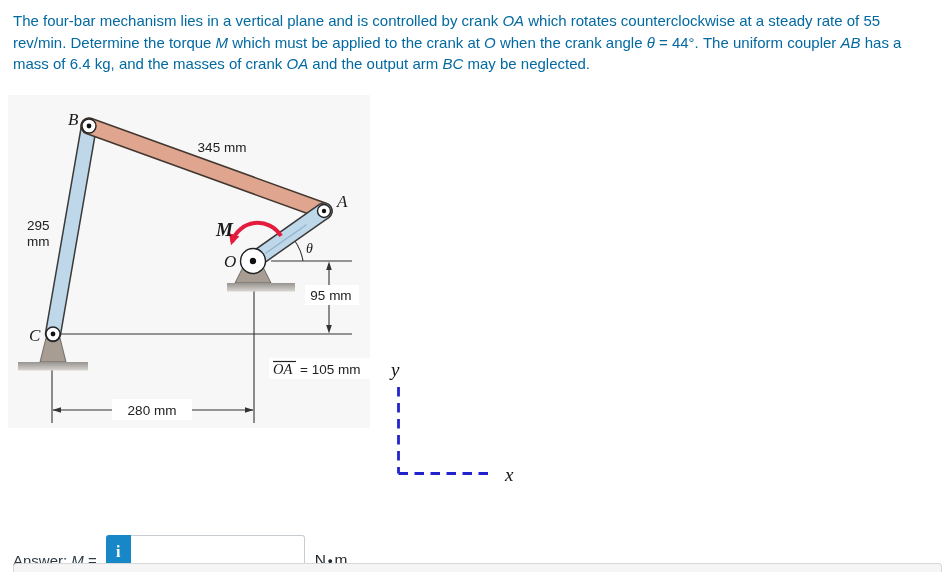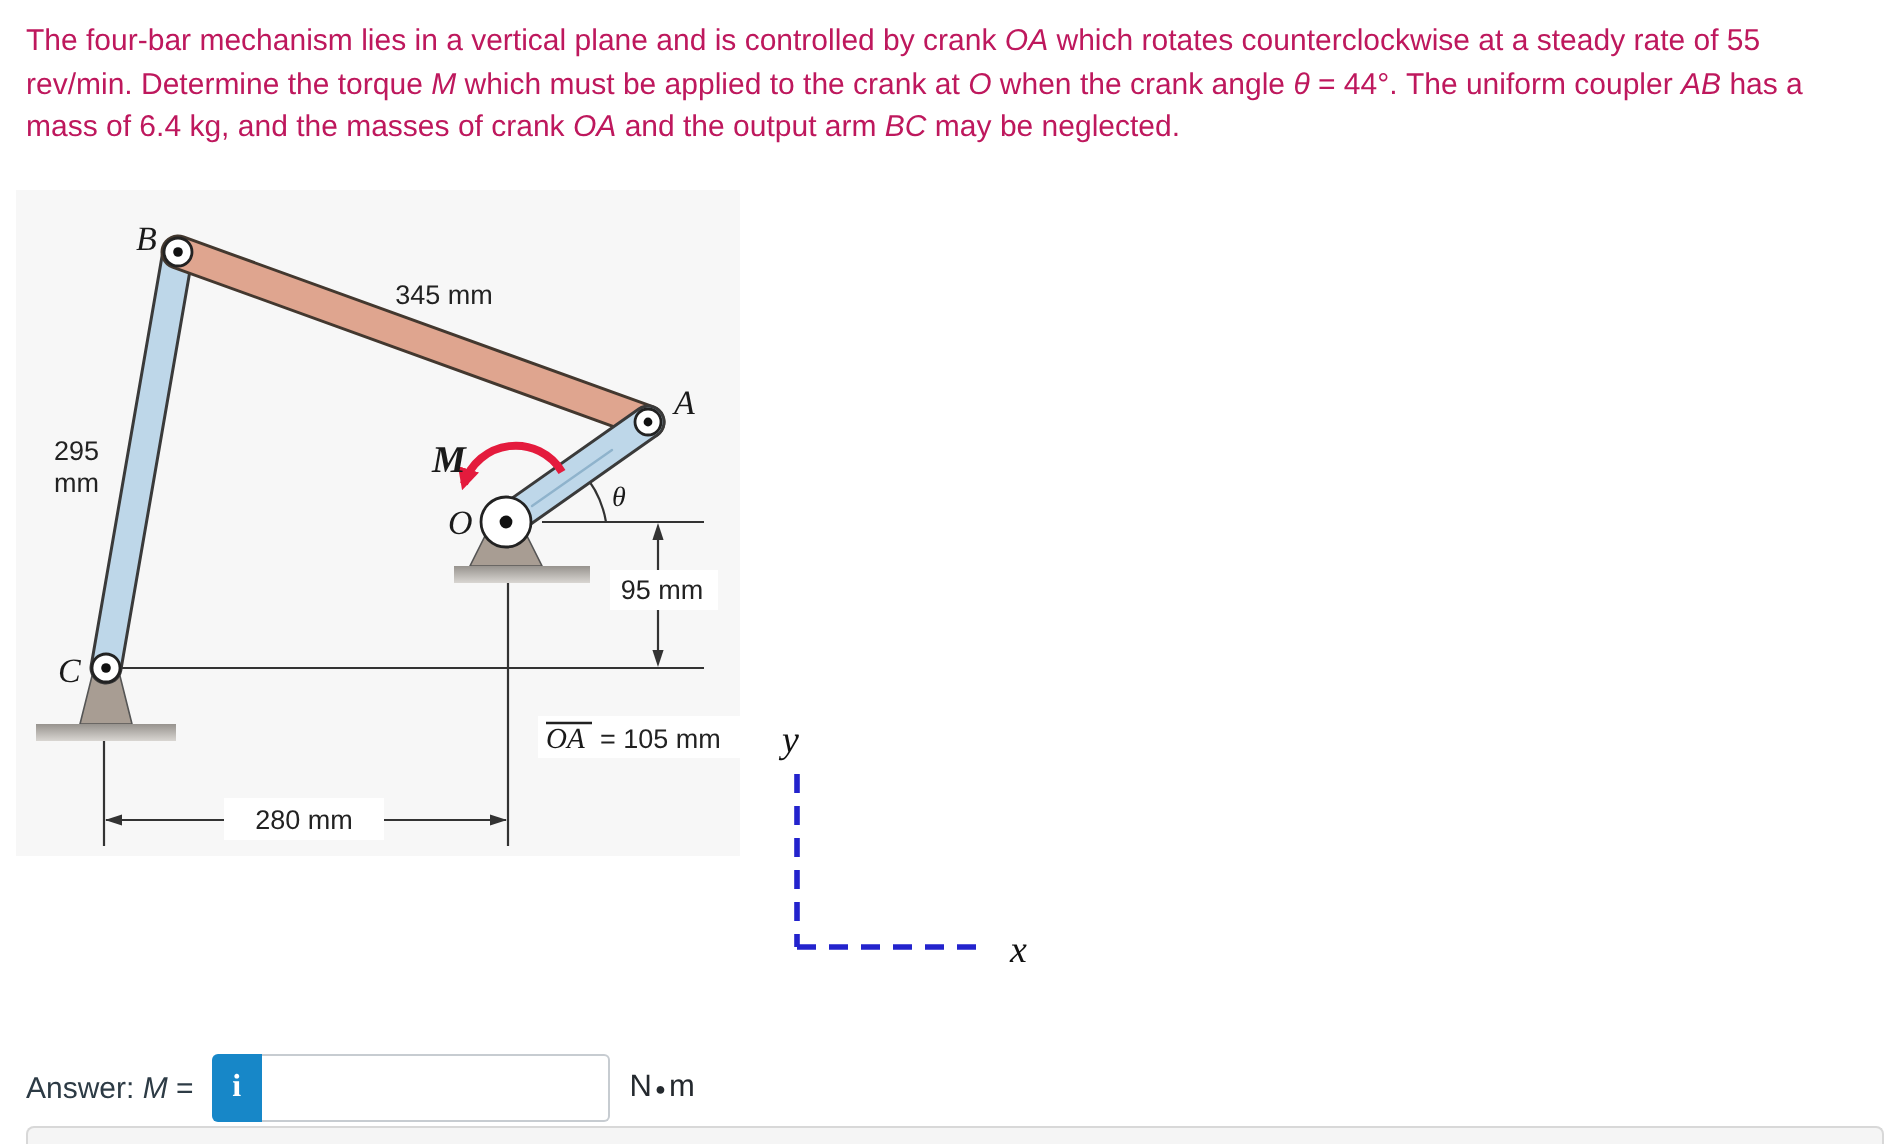--- a/index.html
+++ b/index.html
@@ -1,38 +1,38 @@
 <!DOCTYPE html>
 <html><head>
 <meta charset="utf-8">
 <style>
   * { margin: 0; padding: 0; box-sizing: border-box; }
   html, body { width: 943px; height: 572px; background: #ffffff; overflow: hidden; }
   body { position: relative; font-family: "Liberation Sans", sans-serif; color: #2d3b45; }
 
   .problem-text {
     position: absolute; left: 13px; top: 10px; width: 922px;
-    font-size: 15px; line-height: 21.5px; color: #be185d;
+    font-size: 15px; line-height: 21.5px; color: #0369a1;
   }
   .problem-text i { font-style: italic; }
 
   .figure-wrap { position: absolute; left: 0; top: 95px; width: 545px; height: 400px; }
 
   svg text { user-select: none; }
   .lbl-serif  { font-family: "Liberation Serif", "DejaVu Serif", serif; font-style: italic; fill: #1a1a1a; }
   .lbl-sans   { font-family: "Liberation Sans", "DejaVu Sans", sans-serif; fill: #222222; }
   .joint-lbl  { font-size: 17px; }
   .torque-lbl { font-size: 19px; font-weight: bold; }
   .theta-lbl  { font-size: 14px; }
   .dim-lbl    { font-size: 13.5px; }
   .axis-lbl   { font-size: 19px; fill: #111; }
 
   .answer-row {
     position: absolute; left: 13px; top: 519px; height: 50px;
-    display: flex; align-items: center;
+    display: flex; align-items: flex-end;
   }
   .answer-label { font-size: 15px; color: #2d3b45; margin-right: 9px; white-space: pre; }
   .answer-label i { font-style: italic; }
   .info-btn {
     width: 25px; height: 34px; border: none; cursor: pointer;
     background: #1787c8; color: #ffffff; border-radius: 3px 0 0 3px;
     font-family: "Liberation Serif", serif; font-weight: bold; font-size: 16px;
     display: flex; align-items: center; justify-content: center;
   }
   .answer-input {

